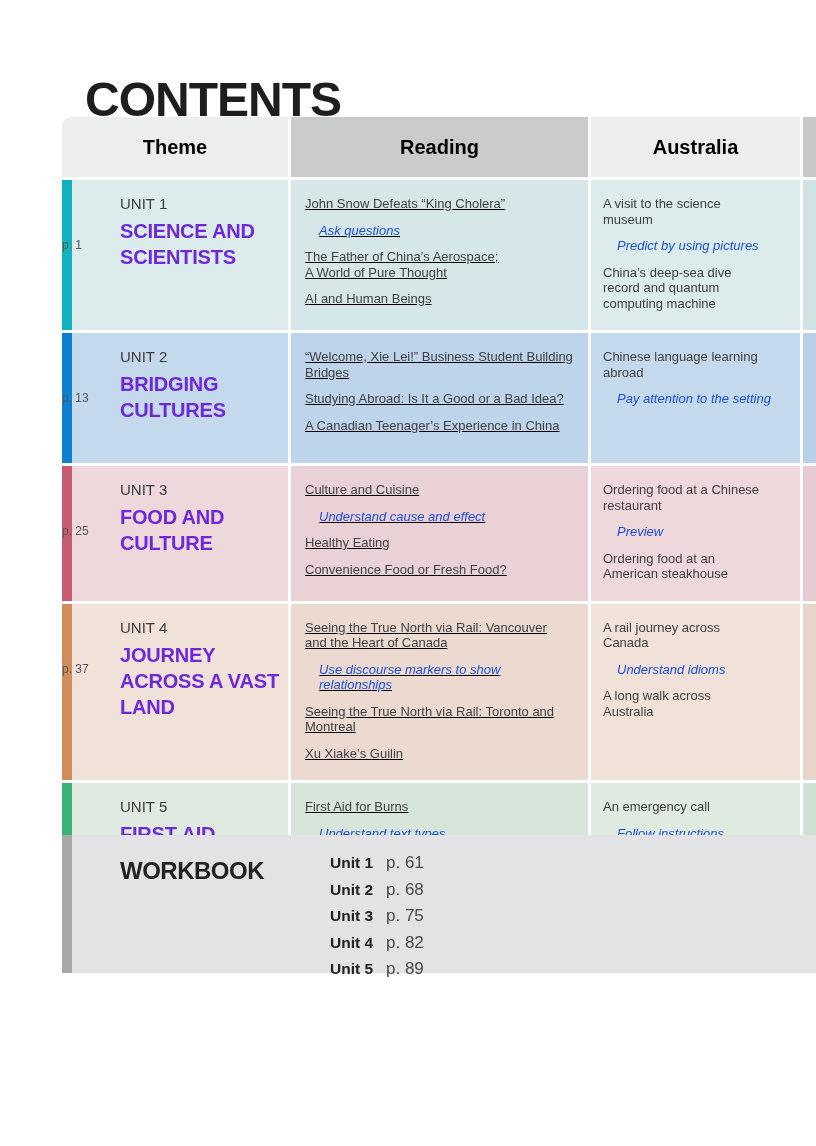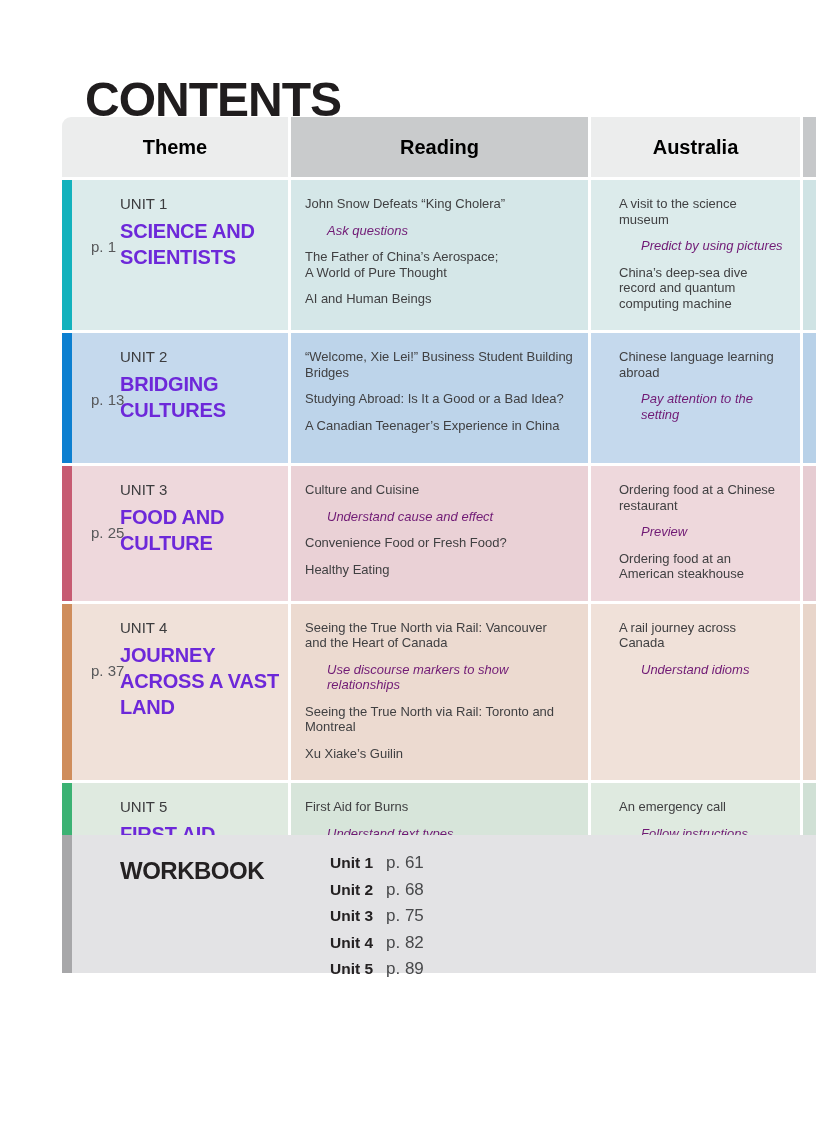--- a/index.html
+++ b/index.html
@@ -55,38 +55,38 @@
   .u5 .sliver{background:#d0e0d5;}
   .accent{
     position:absolute;left:0;top:0;bottom:0;width:10px;
   }
   .u1 .accent{background:#12b2bd;}
   .u2 .accent{background:#0c7fd0;}
   .u3 .accent{background:#c65b72;}
   .u4 .accent{background:#cf8d5c;}
   .u5 .accent{background:#3bb273;}
   .pagenum{
-    position:absolute;left:29px;top:58px;
-    font-size:15px;color:#57585a;text-align:right;
+    position:absolute;left:0;top:58px;
+    font-size:12px;color:#57585a;text-align:right;
   }
   .u5 .pagenum{top:50px;}
   .theme-content{padding:15px 8px 10px 58px;}
   .unit-label{font-size:15px;color:#3c3c3e;margin-bottom:6px;}
   .unit-title{
     font-size:20px;font-weight:bold;line-height:26px;color:#6d28d9;
     letter-spacing:-0.2px;white-space:pre-line;
   }
-  .reading-cell{padding:16px 12px 8px 14px;}
-  .listening-cell{padding:16px 8px 8px 28px;}
+  .reading-cell{padding:16px 12px 8px 14px;text-decoration:underline;}
+  .listening-cell{padding:16px 8px 8px 12px;}
   .item{
     margin:0 0 11px 0;font-size:13px;line-height:15.5px;color:#404042;
     white-space:pre-line;
   }
   .item.strategy{
-    font-style:italic;color:#701a75;margin-left:22px;
+    font-style:italic;color:#1d4ed8;margin-left:14px;
   }
   
   .workbook{
     position:absolute;left:62px;top:835px;width:754px;height:138px;
     display:flex;
   }
   .wb-accent{width:10px;background:#a7a7a9;}
   .wb-body{
     flex:1;background:#e3e3e5;position:relative;
   }
@@ -173,22 +173,22 @@
       <span class="pagenum">p. 25</span>
       <div class="theme-content">
         <div class="unit-label">UNIT 3</div>
         <div class="unit-title">FOOD AND
 CULTURE</div>
       </div>
     </div>
     <div class="cell reading-cell">
       <p class="item">Culture and Cuisine</p>
       <p class="item strategy">Understand cause and effect</p>
+      <p class="item">Healthy Eating</p>
       <p class="item">Convenience Food or Fresh Food?</p>
-      <p class="item">Healthy Eating</p>
     </div>
     <div class="cell listening-cell">
       <p class="item">Ordering food at a Chinese
 restaurant</p>
       <p class="item strategy">Preview</p>
       <p class="item">Ordering food at an
 American steakhouse</p>
     </div>
     <div class="cell sliver"></div>
   </div>
@@ -209,20 +209,22 @@
 and the Heart of Canada</p>
       <p class="item strategy">Use discourse markers to show relationships</p>
       <p class="item">Seeing the True North via Rail: Toronto and
 Montreal</p>
       <p class="item">Xu Xiake’s Guilin</p>
     </div>
     <div class="cell listening-cell">
       <p class="item">A rail journey across
 Canada</p>
       <p class="item strategy">Understand idioms</p>
+      <p class="item">A long walk across
+Australia</p>
     </div>
     <div class="cell sliver"></div>
   </div>
 
   <div class="grid-row u5">
     <div class="cell theme-cell">
       <span class="accent"></span>
       <span class="pagenum">p. 49</span>
       <div class="theme-content">
         <div class="unit-label">UNIT 5</div>

